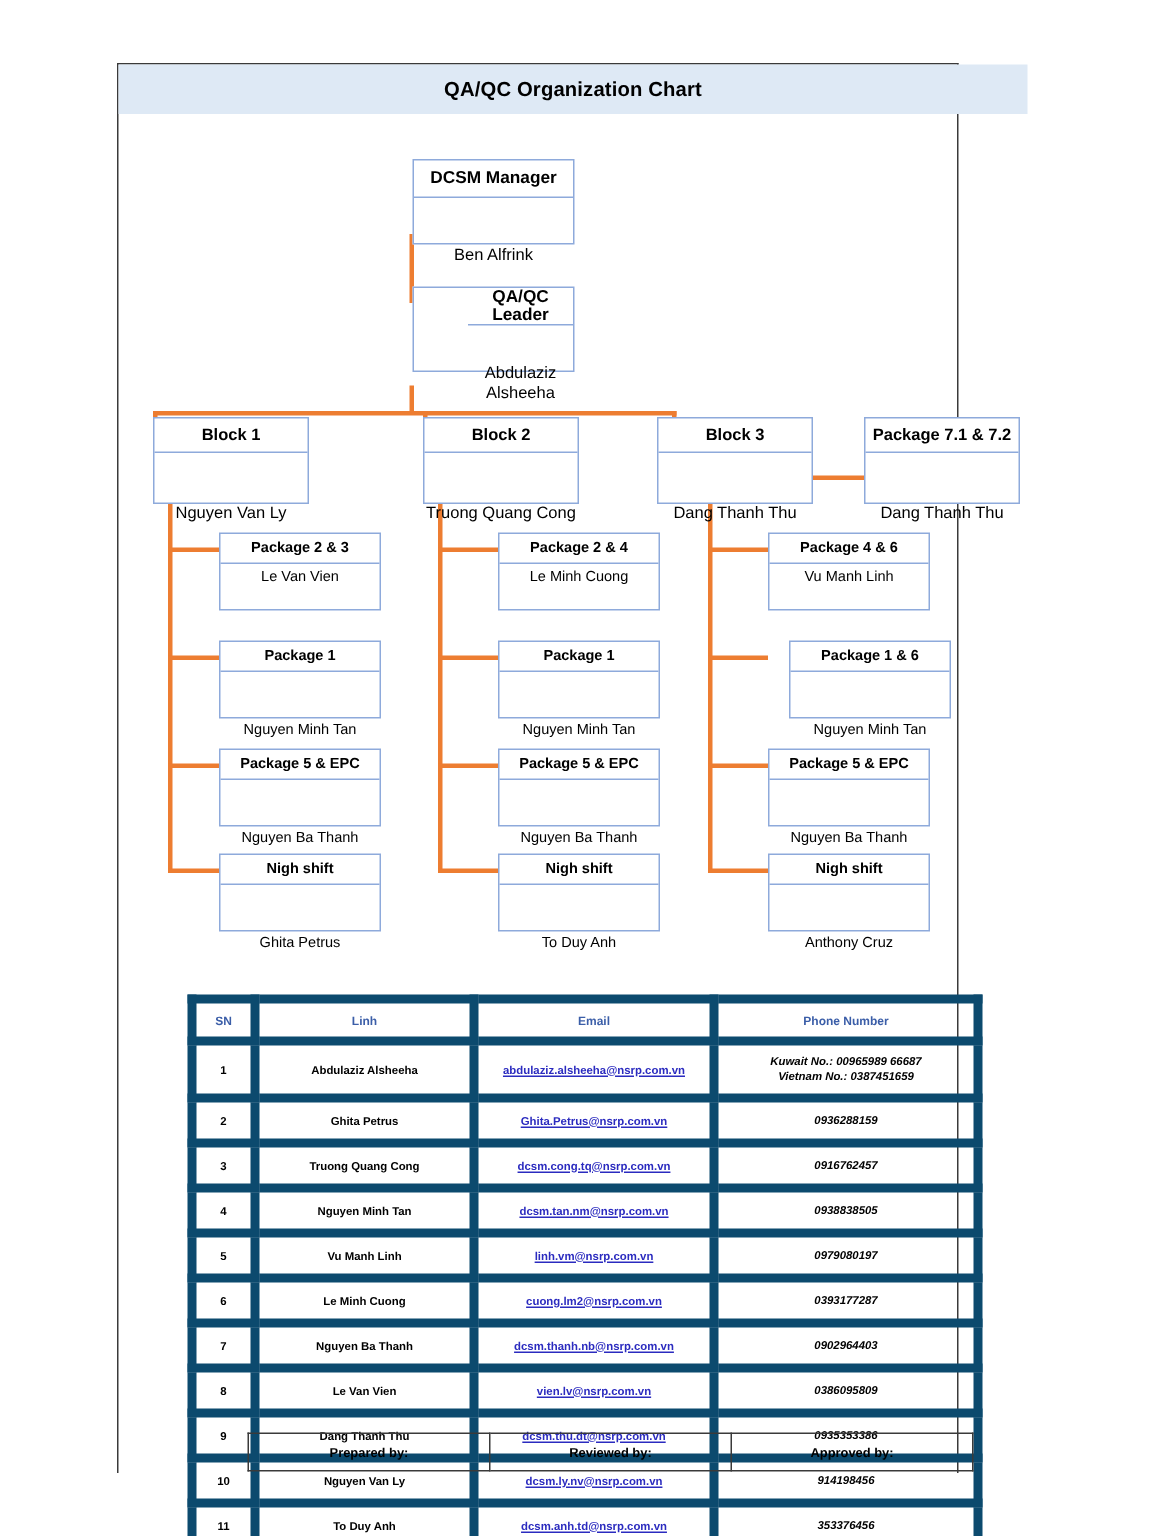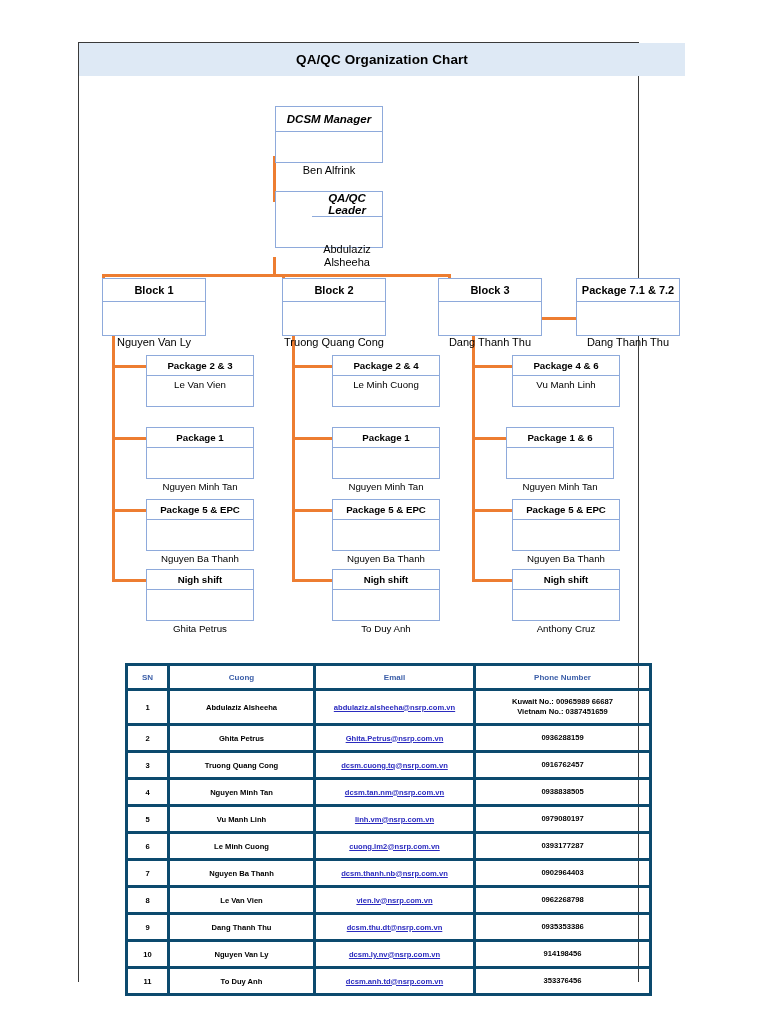--- a/index.html
+++ b/index.html
@@ -72,21 +72,21 @@
     display: flex;
     flex-direction: column;
     align-items: center;
     justify-content: center;
     line-height: 1.22;
   }
   .obox .bdy span { display: block; margin-top: 48px; }
 
   
   .topbox { width: 108px; }
-  .topbox .hdr { height: 25px; font-size: 11.5px; font-style: italic; }
+  .topbox .hdr { height: 25px; font-size: 11.5px; }
   .topbox .bdy { height: 30px; font-size: 11px; }
 
   
   .blockbox { width: 104px; }
   .blockbox .hdr { height: 23px; font-size: 11px; }
   .blockbox .bdy { height: 33px; font-size: 11px; }
 
   
   .pkgbox { width: 108px; }
   .pkgbox .hdr { height: 20px; font-size: 9.7px; }
@@ -103,42 +103,42 @@
   
   #contacts {
     position: absolute;
     left: 46px;
     top: 620px;
     width: 524px;
     border-collapse: collapse;
     table-layout: fixed;
   }
   #contacts th, #contacts td {
-    border: 3px solid #0c4a6e;
+    border: 6px solid #0c4a6e;
     height: 22px;
     text-align: center;
     vertical-align: middle;
     padding: 1px 2px;
     font-size: 7.6px;
     font-weight: bold;
     color: #000;
   }
   #contacts th {
     color: #3b5ea8;
     font-size: 8px;
     height: 20px;
   }
   #contacts td.email a,
   #contacts td.email .mail {
     color: #2b2bbf;
     text-decoration: underline;
     font-size: 7.6px;
     font-weight: bold;
   }
-  #contacts td.phone .ph { display: block; line-height: 1.3; }
+  #contacts td.phone .ph { display: block; line-height: 1.3; font-style: italic; }
   #contacts .col-sn   { width: 42px; }
   #contacts .col-name { width: 146px; }
   #contacts .col-mail { width: 160px; }
   #contacts .col-ph   { width: 176px; }
   #contacts tr.tall td { height: 30px; }
 
   
   #signoff {
     position: absolute;
     left: 86px;
@@ -287,21 +287,21 @@
     </div>
   </div>
 
   <div class="obox pkgbox two" style="left:433px; top:312px;">
     <div class="hdr">Package 4 &amp; 6</div>
     <div class="bdy">
       <span>Vu Manh Linh</span>
       <span>Dang Thanh Thu</span>
     </div>
   </div>
-  <div class="obox pkgbox" style="left:427px; top:384px;">
+  <div class="obox pkgbox" style="left:447px; top:384px;">
     <div class="hdr">Package 1 &amp; 6</div>
     <div class="bdy">
       <span>Nguyen Minh Tan</span>
     </div>
   </div>
   <div class="obox pkgbox" style="left:433px; top:456px;">
     <div class="hdr">Package 5 &amp; EPC</div>
     <div class="bdy">
       <span>Nguyen Ba Thanh</span>
     </div>
@@ -316,21 +316,21 @@
   <table id="contacts">
     <colgroup>
       <col class="col-sn">
         <col class="col-name">
         <col class="col-mail">
         <col class="col-ph">
     </colgroup>
     <thead>
       <tr>
         <th>SN</th>
-        <th>Cuong</th>
+        <th>Linh</th>
         <th>Email</th>
         <th>Phone Number</th>
       </tr>
     </thead>
     <tbody>
       <tr class="tall">
         <td>1</td>
         <td>Abdulaziz Alsheeha</td>
         <td class="email"><span class="mail">abdulaziz.alsheeha@nsrp.com.vn</span></td>
         <td class="phone">
@@ -342,21 +342,21 @@
         <td>2</td>
         <td>Ghita Petrus</td>
         <td class="email"><span class="mail">Ghita.Petrus@nsrp.com.vn</span></td>
         <td class="phone">
             <span class="ph">0936288159</span>
           </td>
       </tr>
       <tr>
         <td>3</td>
         <td>Truong Quang Cong</td>
-        <td class="email"><span class="mail">dcsm.cuong.tq@nsrp.com.vn</span></td>
+        <td class="email"><span class="mail">dcsm.cong.tq@nsrp.com.vn</span></td>
         <td class="phone">
             <span class="ph">0916762457</span>
           </td>
       </tr>
       <tr>
         <td>4</td>
         <td>Nguyen Minh Tan</td>
         <td class="email"><span class="mail">dcsm.tan.nm@nsrp.com.vn</span></td>
         <td class="phone">
             <span class="ph">0938838505</span>
@@ -384,21 +384,21 @@
         <td class="email"><span class="mail">dcsm.thanh.nb@nsrp.com.vn</span></td>
         <td class="phone">
             <span class="ph">0902964403</span>
           </td>
       </tr>
       <tr>
         <td>8</td>
         <td>Le Van Vien</td>
         <td class="email"><span class="mail">vien.lv@nsrp.com.vn</span></td>
         <td class="phone">
-            <span class="ph">0962268798</span>
+            <span class="ph">0386095809</span>
           </td>
       </tr>
       <tr>
         <td>9</td>
         <td>Dang Thanh Thu</td>
         <td class="email"><span class="mail">dcsm.thu.dt@nsrp.com.vn</span></td>
         <td class="phone">
             <span class="ph">0935353386</span>
           </td>
       </tr>
@@ -414,14 +414,23 @@
         <td>11</td>
         <td>To Duy Anh</td>
         <td class="email"><span class="mail">dcsm.anh.td@nsrp.com.vn</span></td>
         <td class="phone">
             <span class="ph">353376456</span>
           </td>
       </tr>
     </tbody>
   </table>
 
+  <table id="signoff">
+    <tbody>
+        <tr>
+      <td>Prepared by:</td>
+      <td>Reviewed by:</td>
+      <td>Approved by:</td>
+    </tr>
+  </tbody>
+    </table>
 
 </div>
 
 </body></html>

